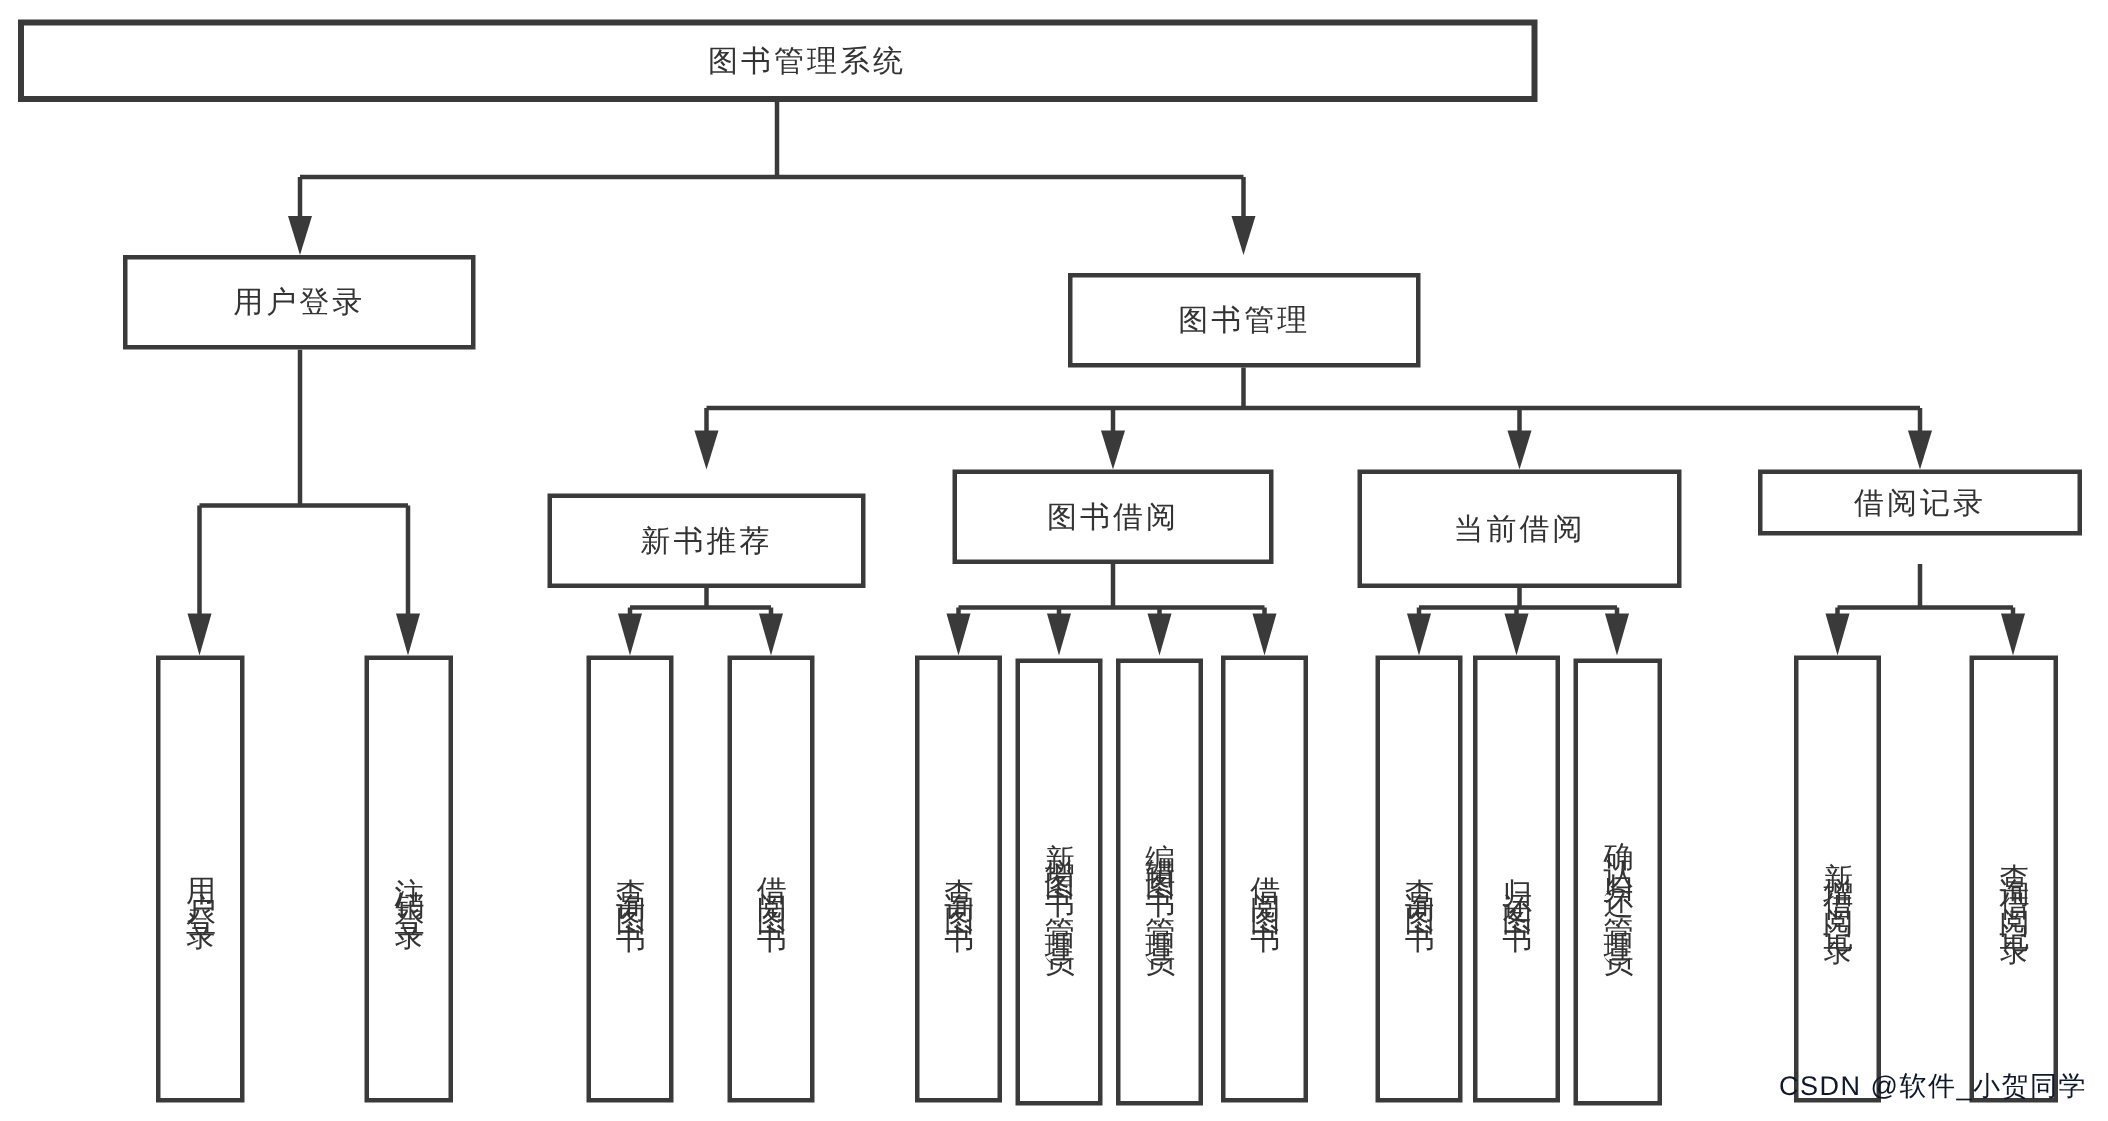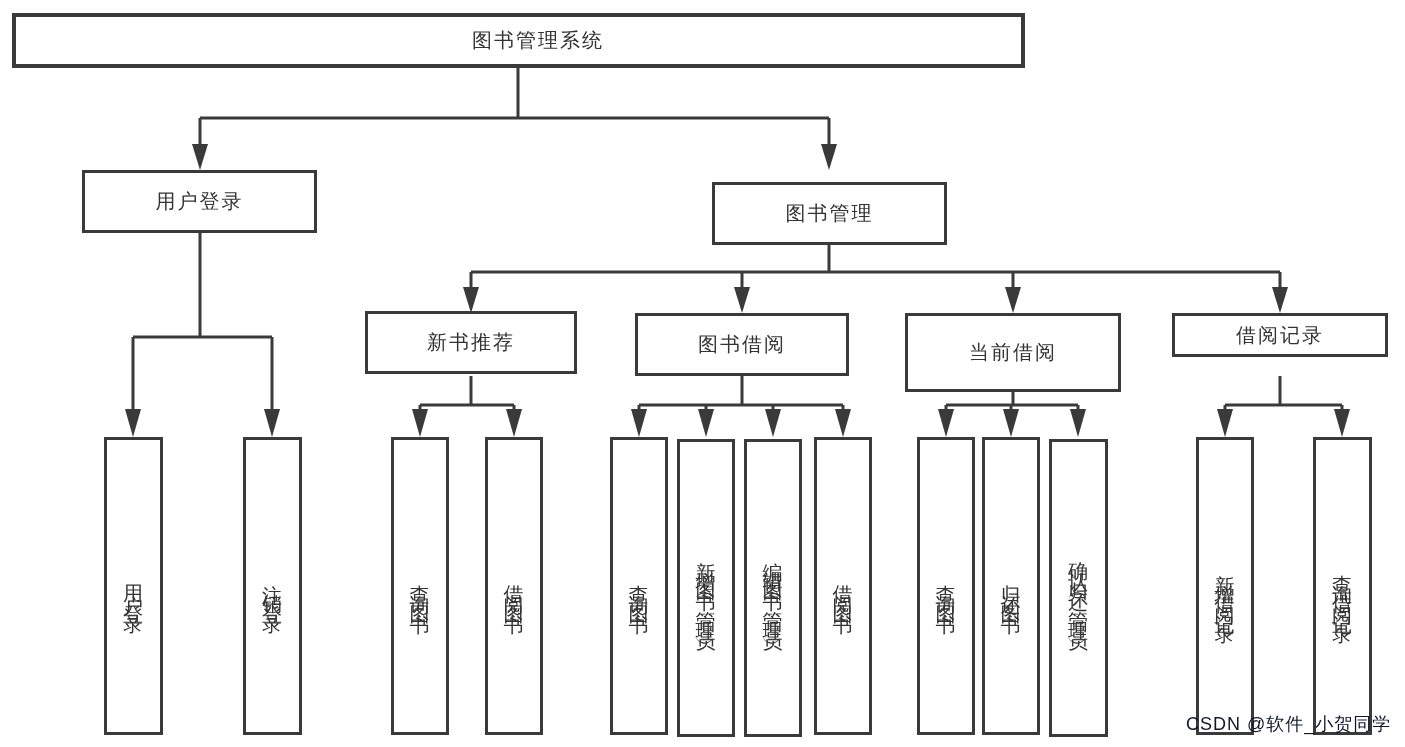--- a/index.html
+++ b/index.html
@@ -132,21 +132,21 @@
       <polygon points="1217,409 1233,409 1225,437"></polygon>
       <polygon points="1334,409 1350,409 1342,437"></polygon>
     </g>
   </svg>
 
   <div class="box" style="left:12px; top:13px; width:1013px; height:55px; border-width:4px;padding-left:39px;">图书管理系统</div>
 
   <div class="box" style="left:82px; top:170px; width:235px; height:63px;">用户登录</div>
   <div class="box" style="left:712px; top:182px; width:235px; height:63px;">图书管理</div>
 
-  <div class="box" style="left:365px; top:311px; width:212px; height:63px;">新书推荐</div>
+  <div class="box" style="left:365px; top:329px; width:212px; height:63px;">新书推荐</div>
   <div class="box" style="left:635px; top:313px; width:214px; height:63px;">图书借阅</div>
   <div class="box" style="left:905px; top:313px; width:216px; height:79px;">当前借阅</div>
   <div class="box" style="left:1172px; top:313px; width:216px; height:44px;">借阅记录</div>
 
   <div class="box vbox" style="left:104px; top:437px; width:59px; height:298px;">用户登录</div>
   <div class="box vbox" style="left:243px; top:437px; width:59px; height:298px;">注销登录</div>
 
   <div class="box vbox" style="left:391px; top:437px; width:58px; height:298px;">查询图书</div>
   <div class="box vbox" style="left:485px; top:437px; width:58px; height:298px;">借阅图书</div>
 

